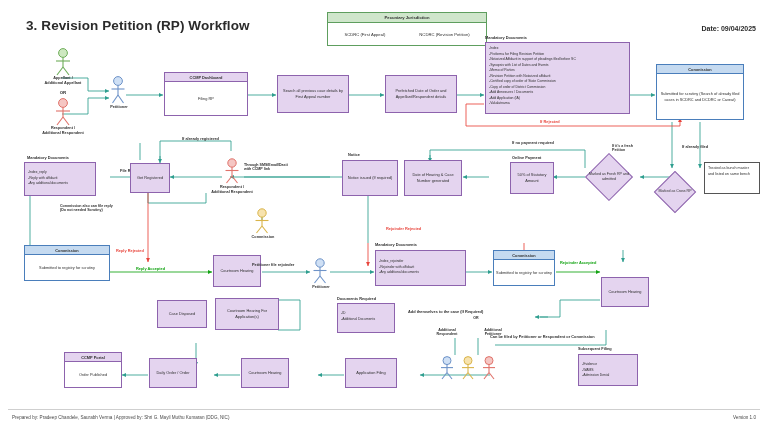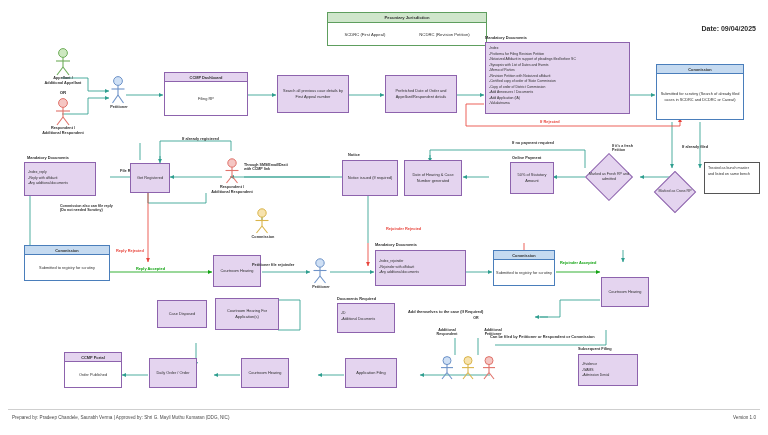--- a/index.html
+++ b/index.html
@@ -176,20 +176,21 @@
 
     <g stroke="#2e9e8f" stroke-width="0.85" fill="none">
       <path d="M262,212 L262,220" marker-end="none"></path>
     </g>
 
     <g stroke="#2e9e8f" stroke-width="1" fill="none">
       <path d="M392,37 L418,37" marker-end="url(#ah-teal)"></path>
     </g>
   </svg>
 
+  <div class="abs page-title" style="left:26px;top:18px;">3. Revision Petition (RP) Workflow</div>
   <div class="abs date-label" style="right:12px;top:25px;">Date: 09/04/2025</div>
 
   <div class="abs gbox" style="left:327px;top:12px;width:160px;height:34px;">
     <div class="hd">Pecuniary Jurisdiction</div>
     <div class="bd">
       <span>SCDRC (First Appeal)</span>
       <span style="display:inline-block;width:28px;"></span>
       <span>NCDRC (Revision Petition)</span>
     </div>
   </div>

